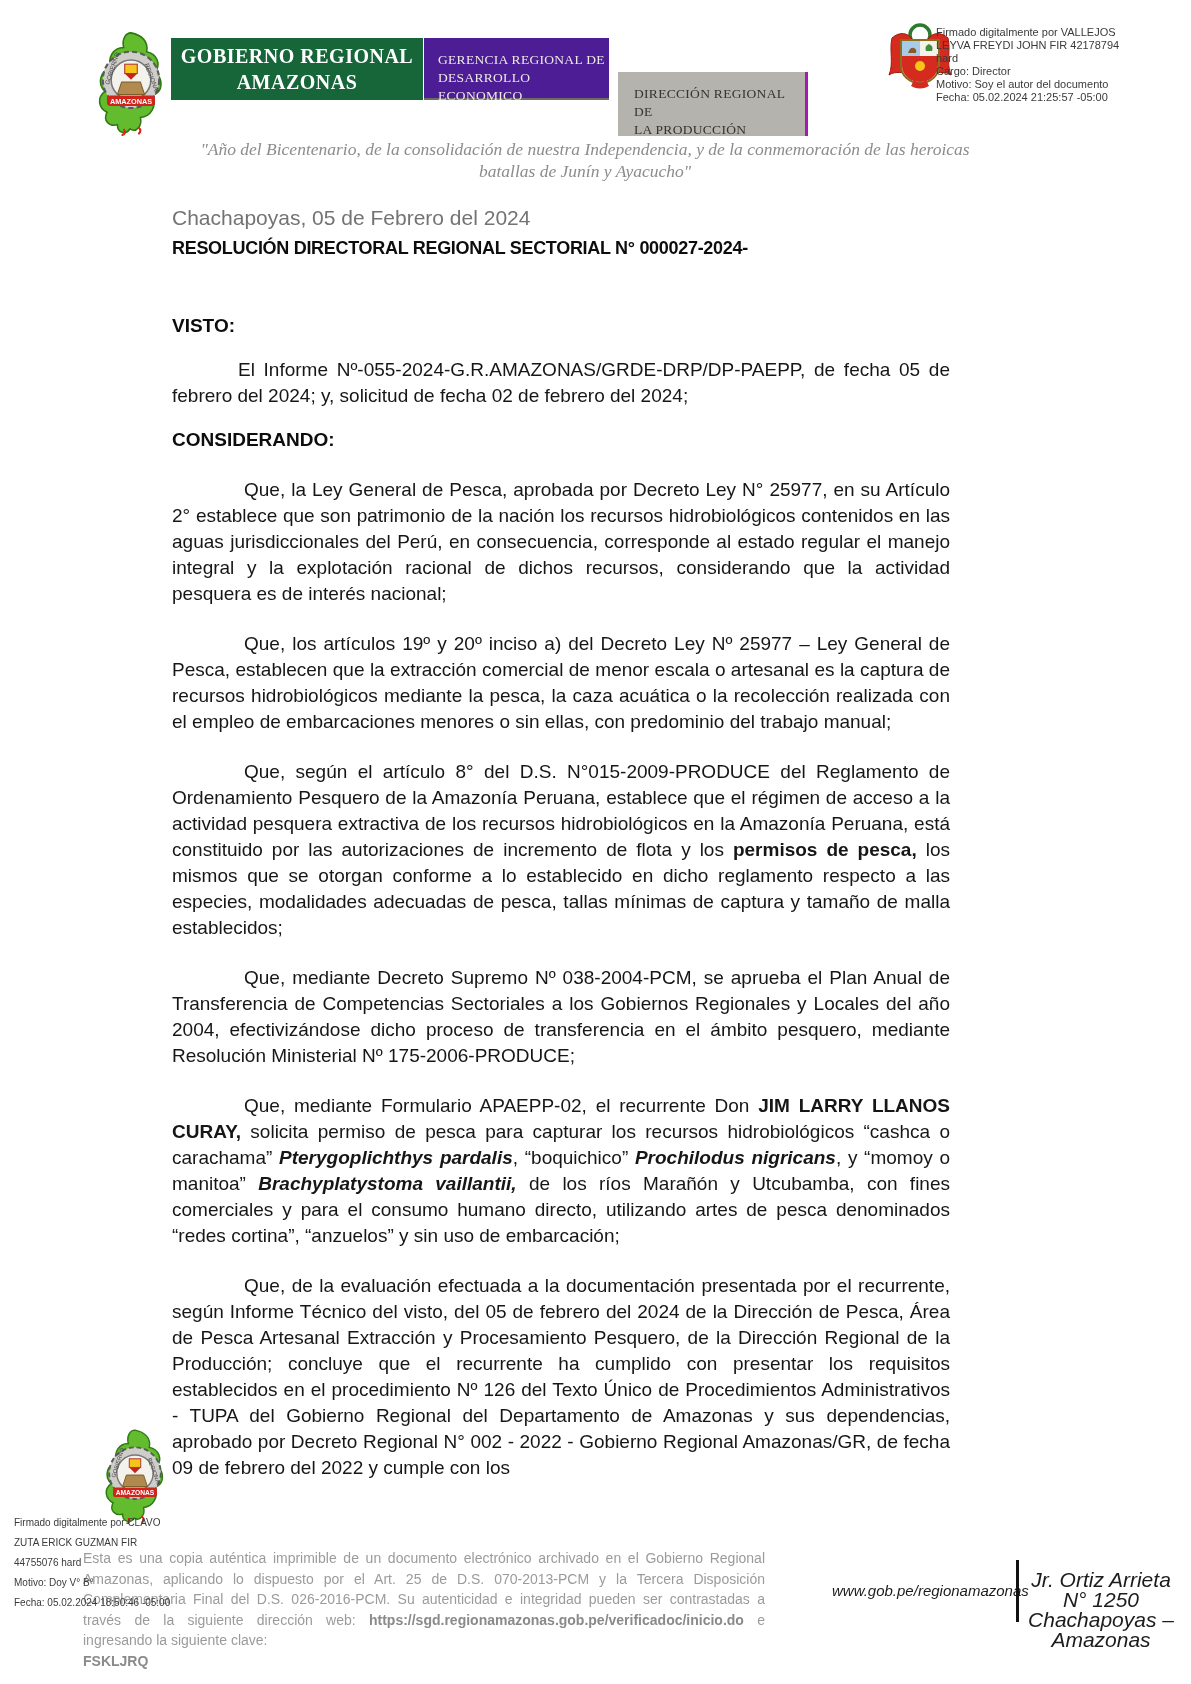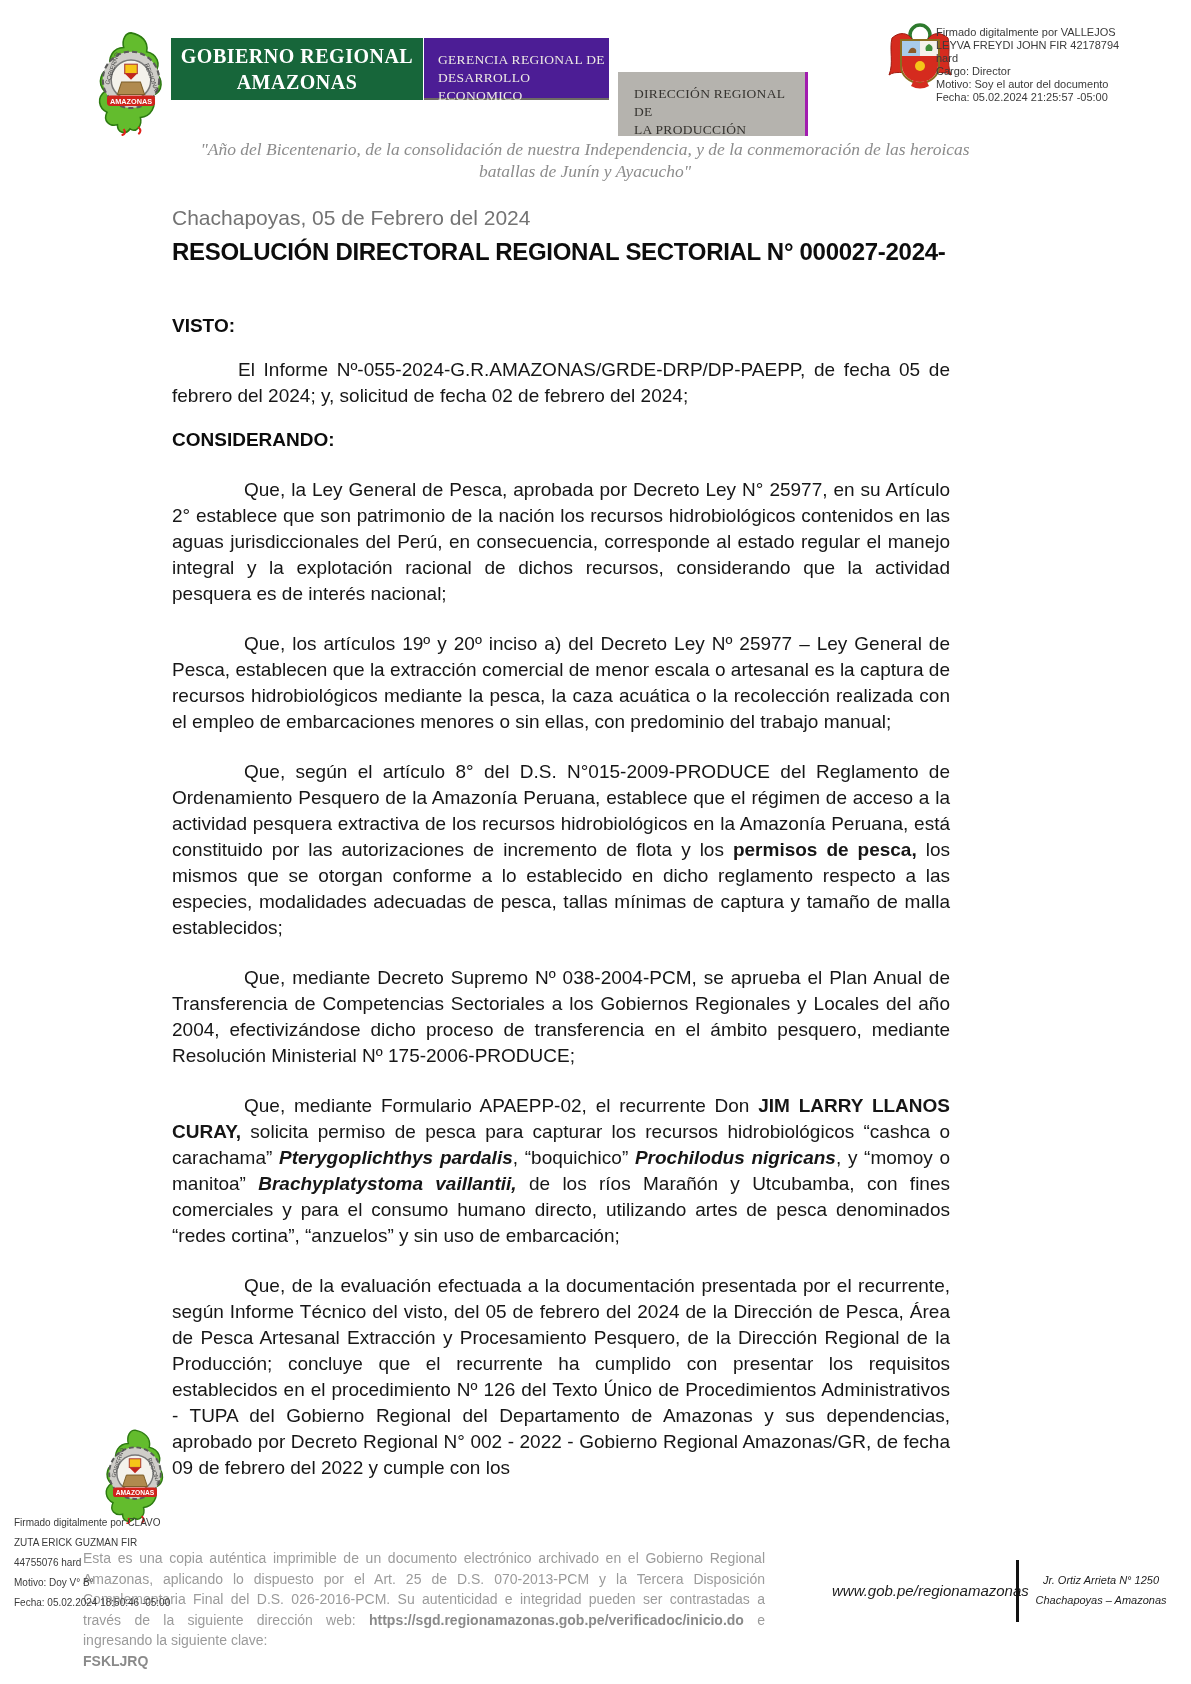--- a/index.html
+++ b/index.html
@@ -20,40 +20,40 @@
   .sig-top{position:absolute;left:936px;top:26px;width:226px;font-size:11px;line-height:13px;color:#3a3a3a;}
 
   
   .quote{position:absolute;left:180px;top:138px;width:810px;text-align:center;
          font-family:"Liberation Serif","DejaVu Serif",serif;font-style:italic;
          font-size:17.5px;line-height:22px;color:#8c8c8c;}
 
   
   .date{position:absolute;left:172px;top:206px;font-size:21px;color:#737373;}
   .title{position:absolute;left:172px;top:238px;width:790px;margin:0;
-         font-size:24px;font-weight:700;letter-spacing:-.3px;color:#0d0d0d;white-space:nowrap;}
+         font-size:18px;font-weight:700;letter-spacing:-.3px;color:#0d0d0d;white-space:nowrap;}
   .docbody{position:absolute;left:172px;top:310px;width:778px;}
   .docbody h2{font-size:19px;font-weight:700;margin:3px 0 18px 0;line-height:26px;color:#0d0d0d;}
   .para{font-size:19px;line-height:26px;text-align:justify;text-indent:72px;margin:0 0 24px 0;}
   .para.visto{margin-bottom:18px;text-indent:66px;}
   .docbody h2.considerando{margin-bottom:24px;}
   .b{font-weight:700;}
   .i{font-style:italic;}
 
   
   .seal-bottom{position:absolute;left:92px;top:1428px;width:86px;height:96px;z-index:3;}
   .sig-bottom{position:absolute;left:14px;top:1513px;width:210px;font-size:10px;line-height:20px;color:#3a3a3a;z-index:4;}
 
   
   .footer-notice{position:absolute;left:83px;top:1548px;width:682px;font-size:14px;line-height:20.5px;
                  color:#9b9b9b;text-align:justify;}
   .footer-notice .b{color:#8a8a8a;}
   .footer-web{position:absolute;left:832px;top:1582px;width:185px;font-size:15px;font-style:italic;color:#1c1c1c;}
   .footer-divider{position:absolute;left:1016px;top:1560px;width:3px;height:62px;background:#111;}
-  .footer-address{position:absolute;left:1026px;top:1570px;width:150px;font-size:11px;font-style:italic;
+  .footer-address{position:absolute;left:1026px;top:1570px;width:150px;font-size:21px;font-style:italic;
                   line-height:20px;color:#1c1c1c;text-align:center;}
 </style>
 </head>
 <body>
 
 <div class="page">
 
   <svg class="seal-top" viewBox="0 0 90 100">
     <path d="M45,2 C55,4 62,10 60,20 C70,22 74,32 68,40 C76,46 76,58 66,62 C70,72 64,82 54,83 C56,91 50,98 44,94 C40,100 32,98 32,90 C24,92 18,86 22,78 C14,74 12,64 20,58 C12,50 16,38 26,36 C22,26 28,16 38,16 C36,8 40,2 45,2 Z" fill="#63BC2D" stroke="#2C7A10" stroke-width="1.5"></path>
     <path d="M38,94 q3,5 -2,6 M52,92 q4,4 0,7" fill="none" stroke="#E0231C" stroke-width="2"></path>

